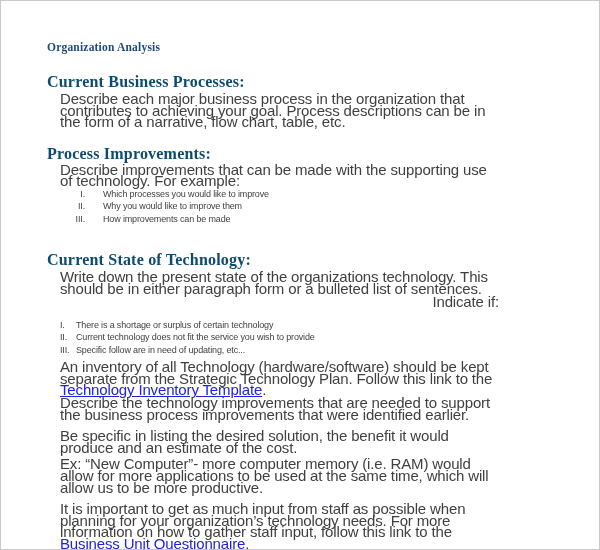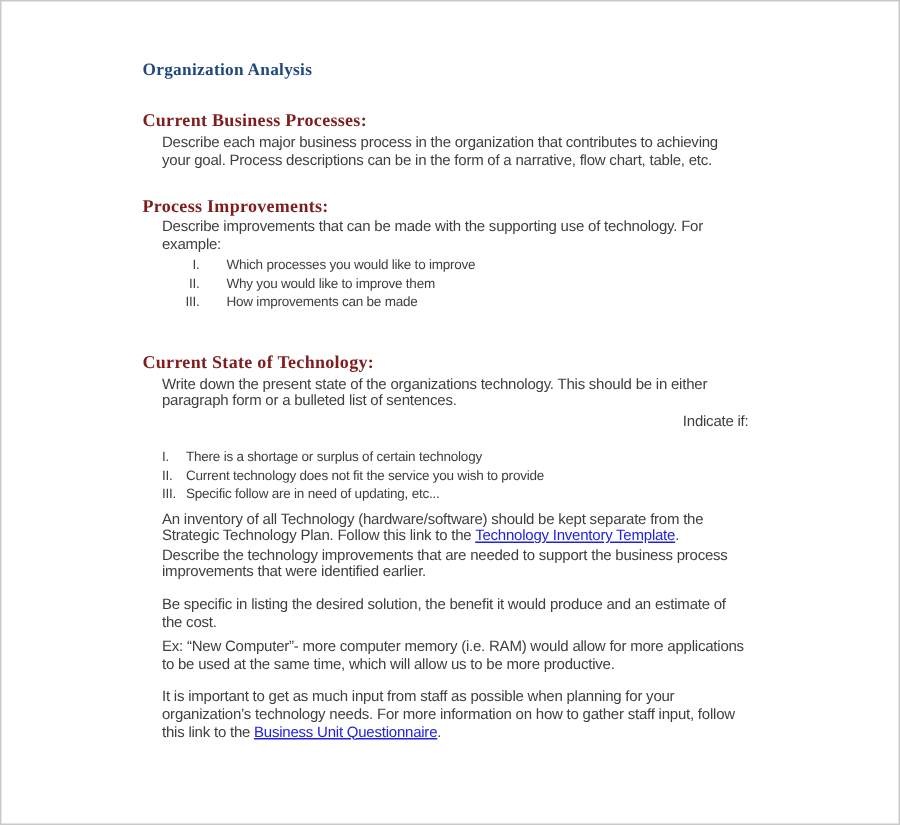--- a/index.html
+++ b/index.html
@@ -6,44 +6,44 @@
   .page {
     width:600px; height:550px;
     box-sizing:border-box;
     background:#ffffff;
     border:1px solid #c9c9c9;
     font-family:"Liberation Sans", sans-serif;
     overflow:hidden;
     position:relative;
   }
   .content {
-    padding:34px 100px 0 94px;
+    padding:34px 100px 0 46px;
   }
   .doc-title {
     font-family:"Liberation Serif", serif;
     font-weight:bold;
     font-size:11.5px;
     color:#1F497D;
     margin:6px 0 0 0;
     letter-spacing:0.2px;
   }
   .sec-heading {
     font-family:"Liberation Serif", serif;
     font-weight:bold;
-    font-size:12px;
-    color:#7f1d1d;
+    font-size:16px;
+    color:#0c4a6e;
     letter-spacing:0.2px;
     margin:0;
   }
   .h-cbp { margin-top:20px; }
   .h-pi  { margin-top:17px; }
   .h-cst { margin-top:26px; }
   .h-tia { margin-top:29px; }
   .body-text {
-    font-size:10px;
+    font-size:15px;
     line-height:11.6px;
     letter-spacing:-0.15px;
     color:#3F3F3F;
     margin:0 0 0 13px;
   }
   .mt2  { margin-top:2px; }
   .mt1  { margin-top:1px; }
   .mt5  { margin-top:5px; }
   .mt9  { margin-top:2px;text-align:right; }
   .mt10 { margin-top:10px; }

